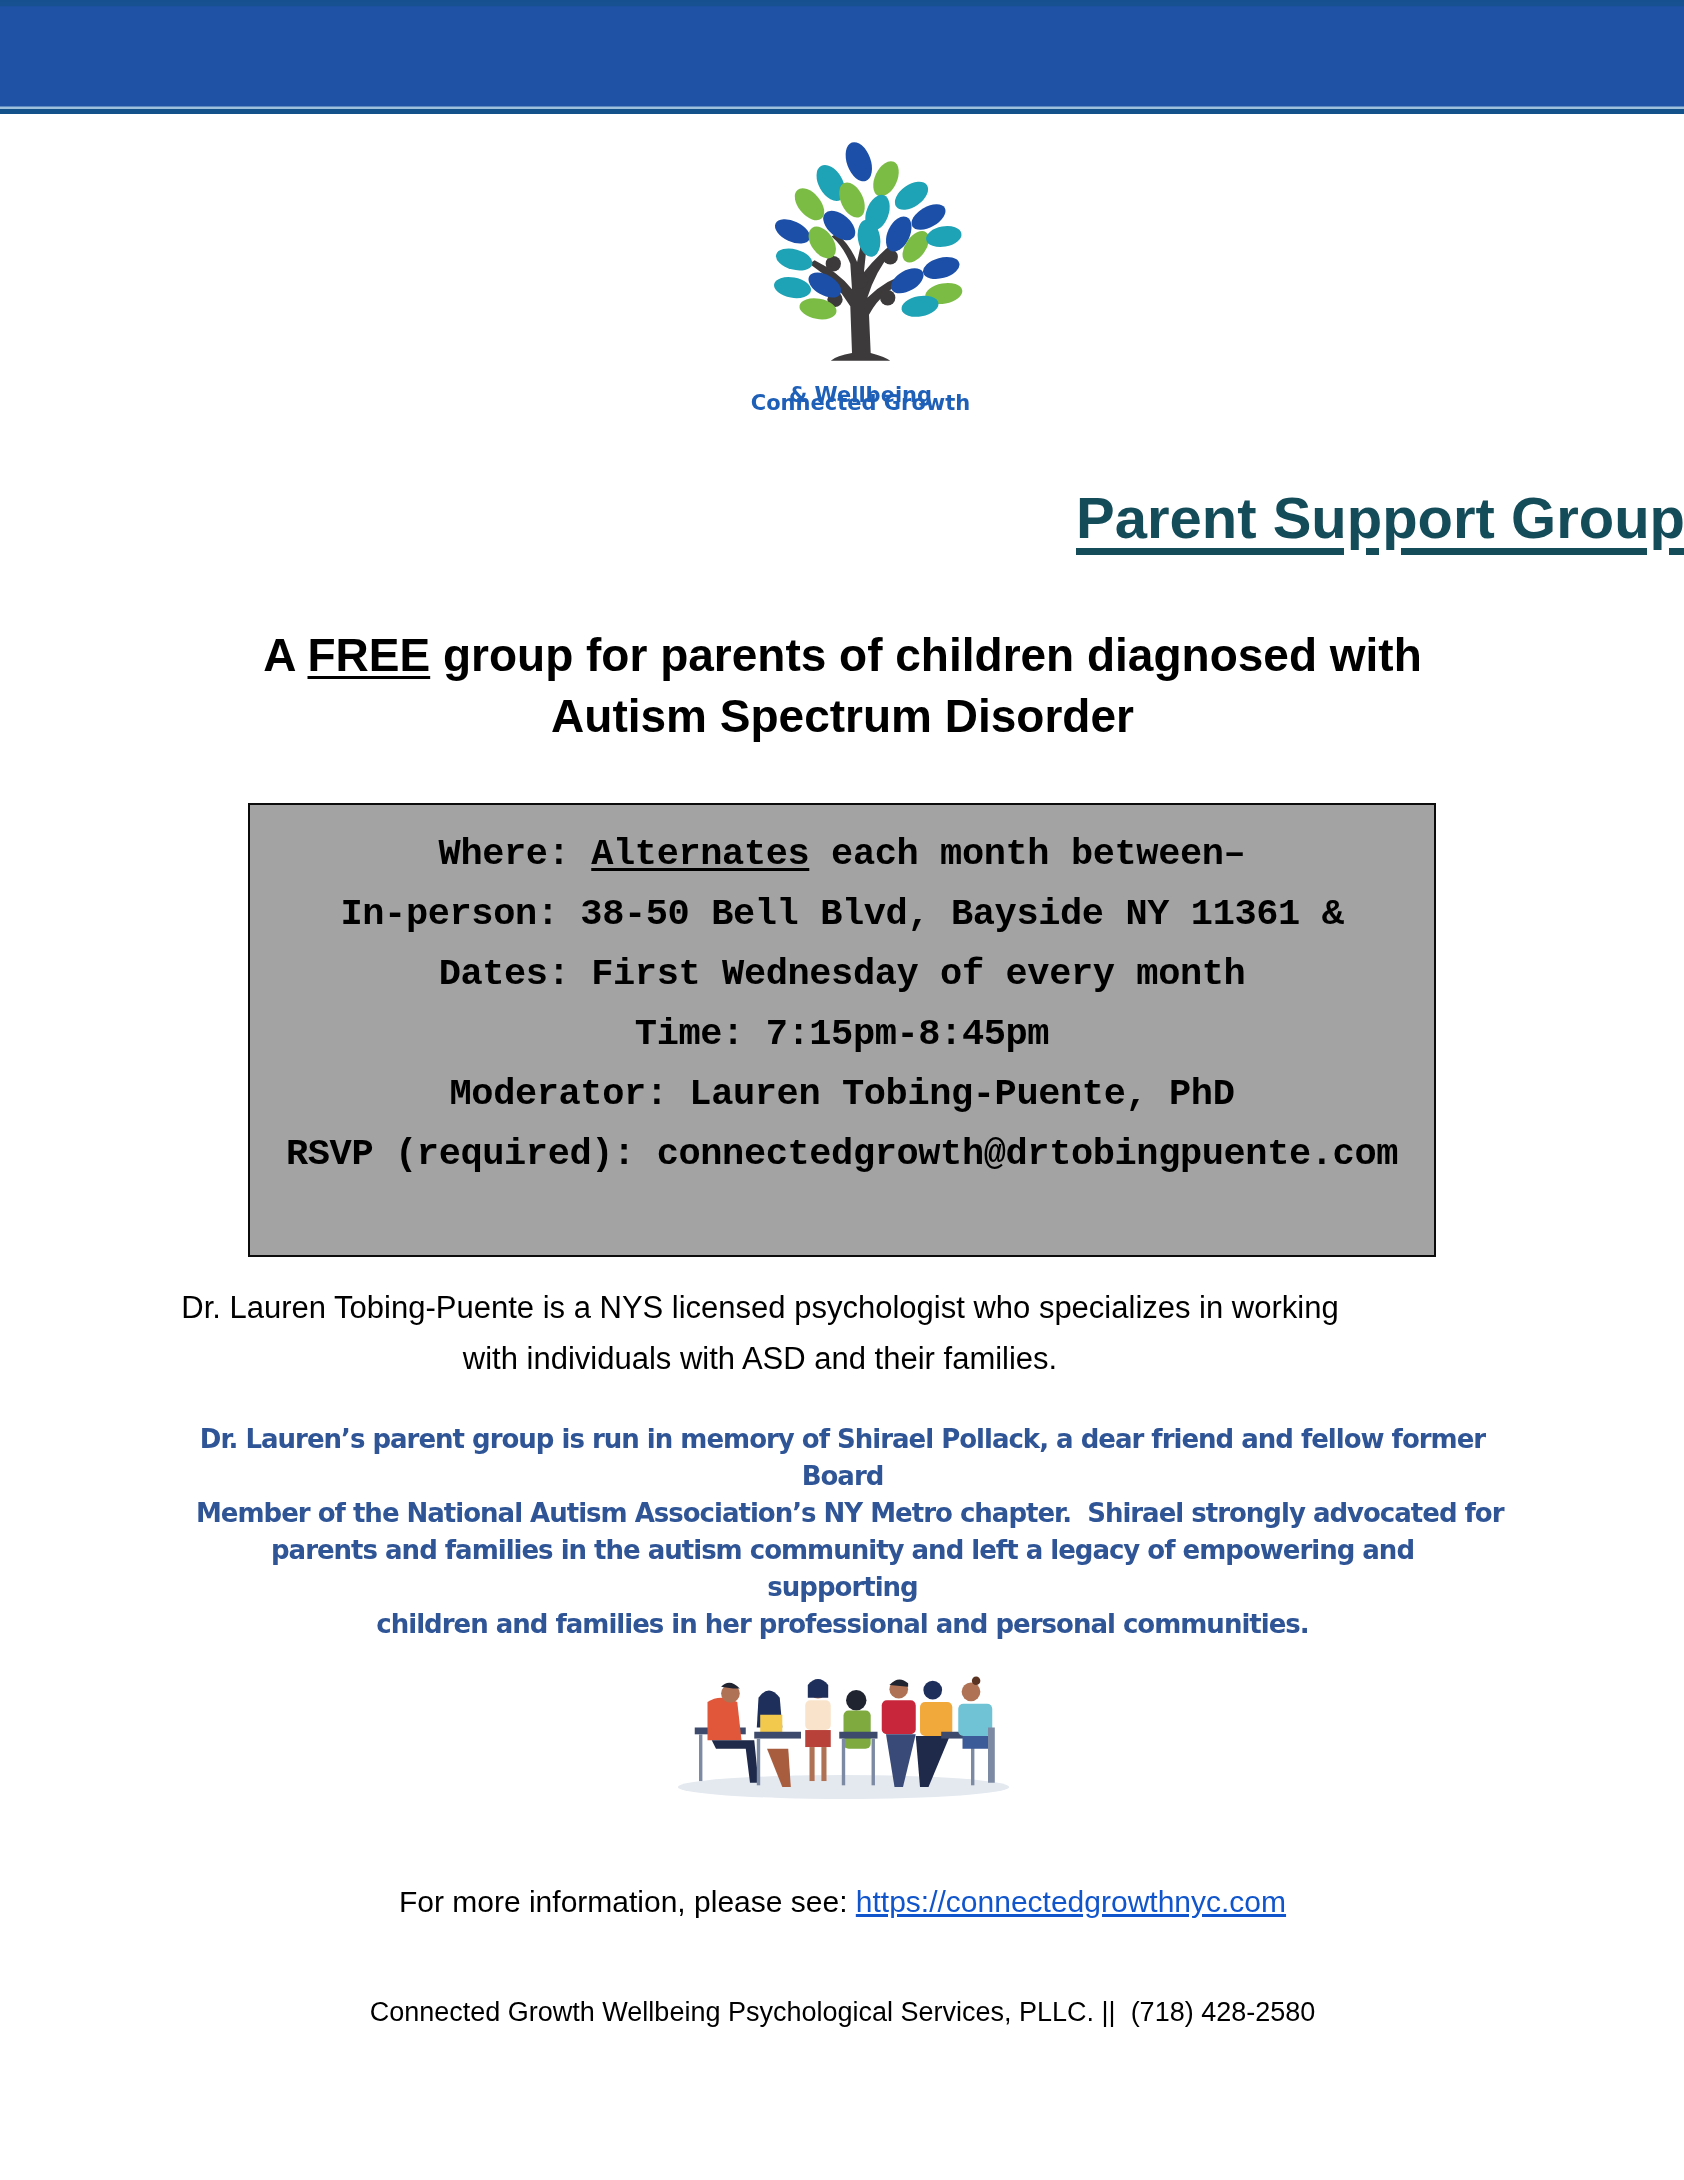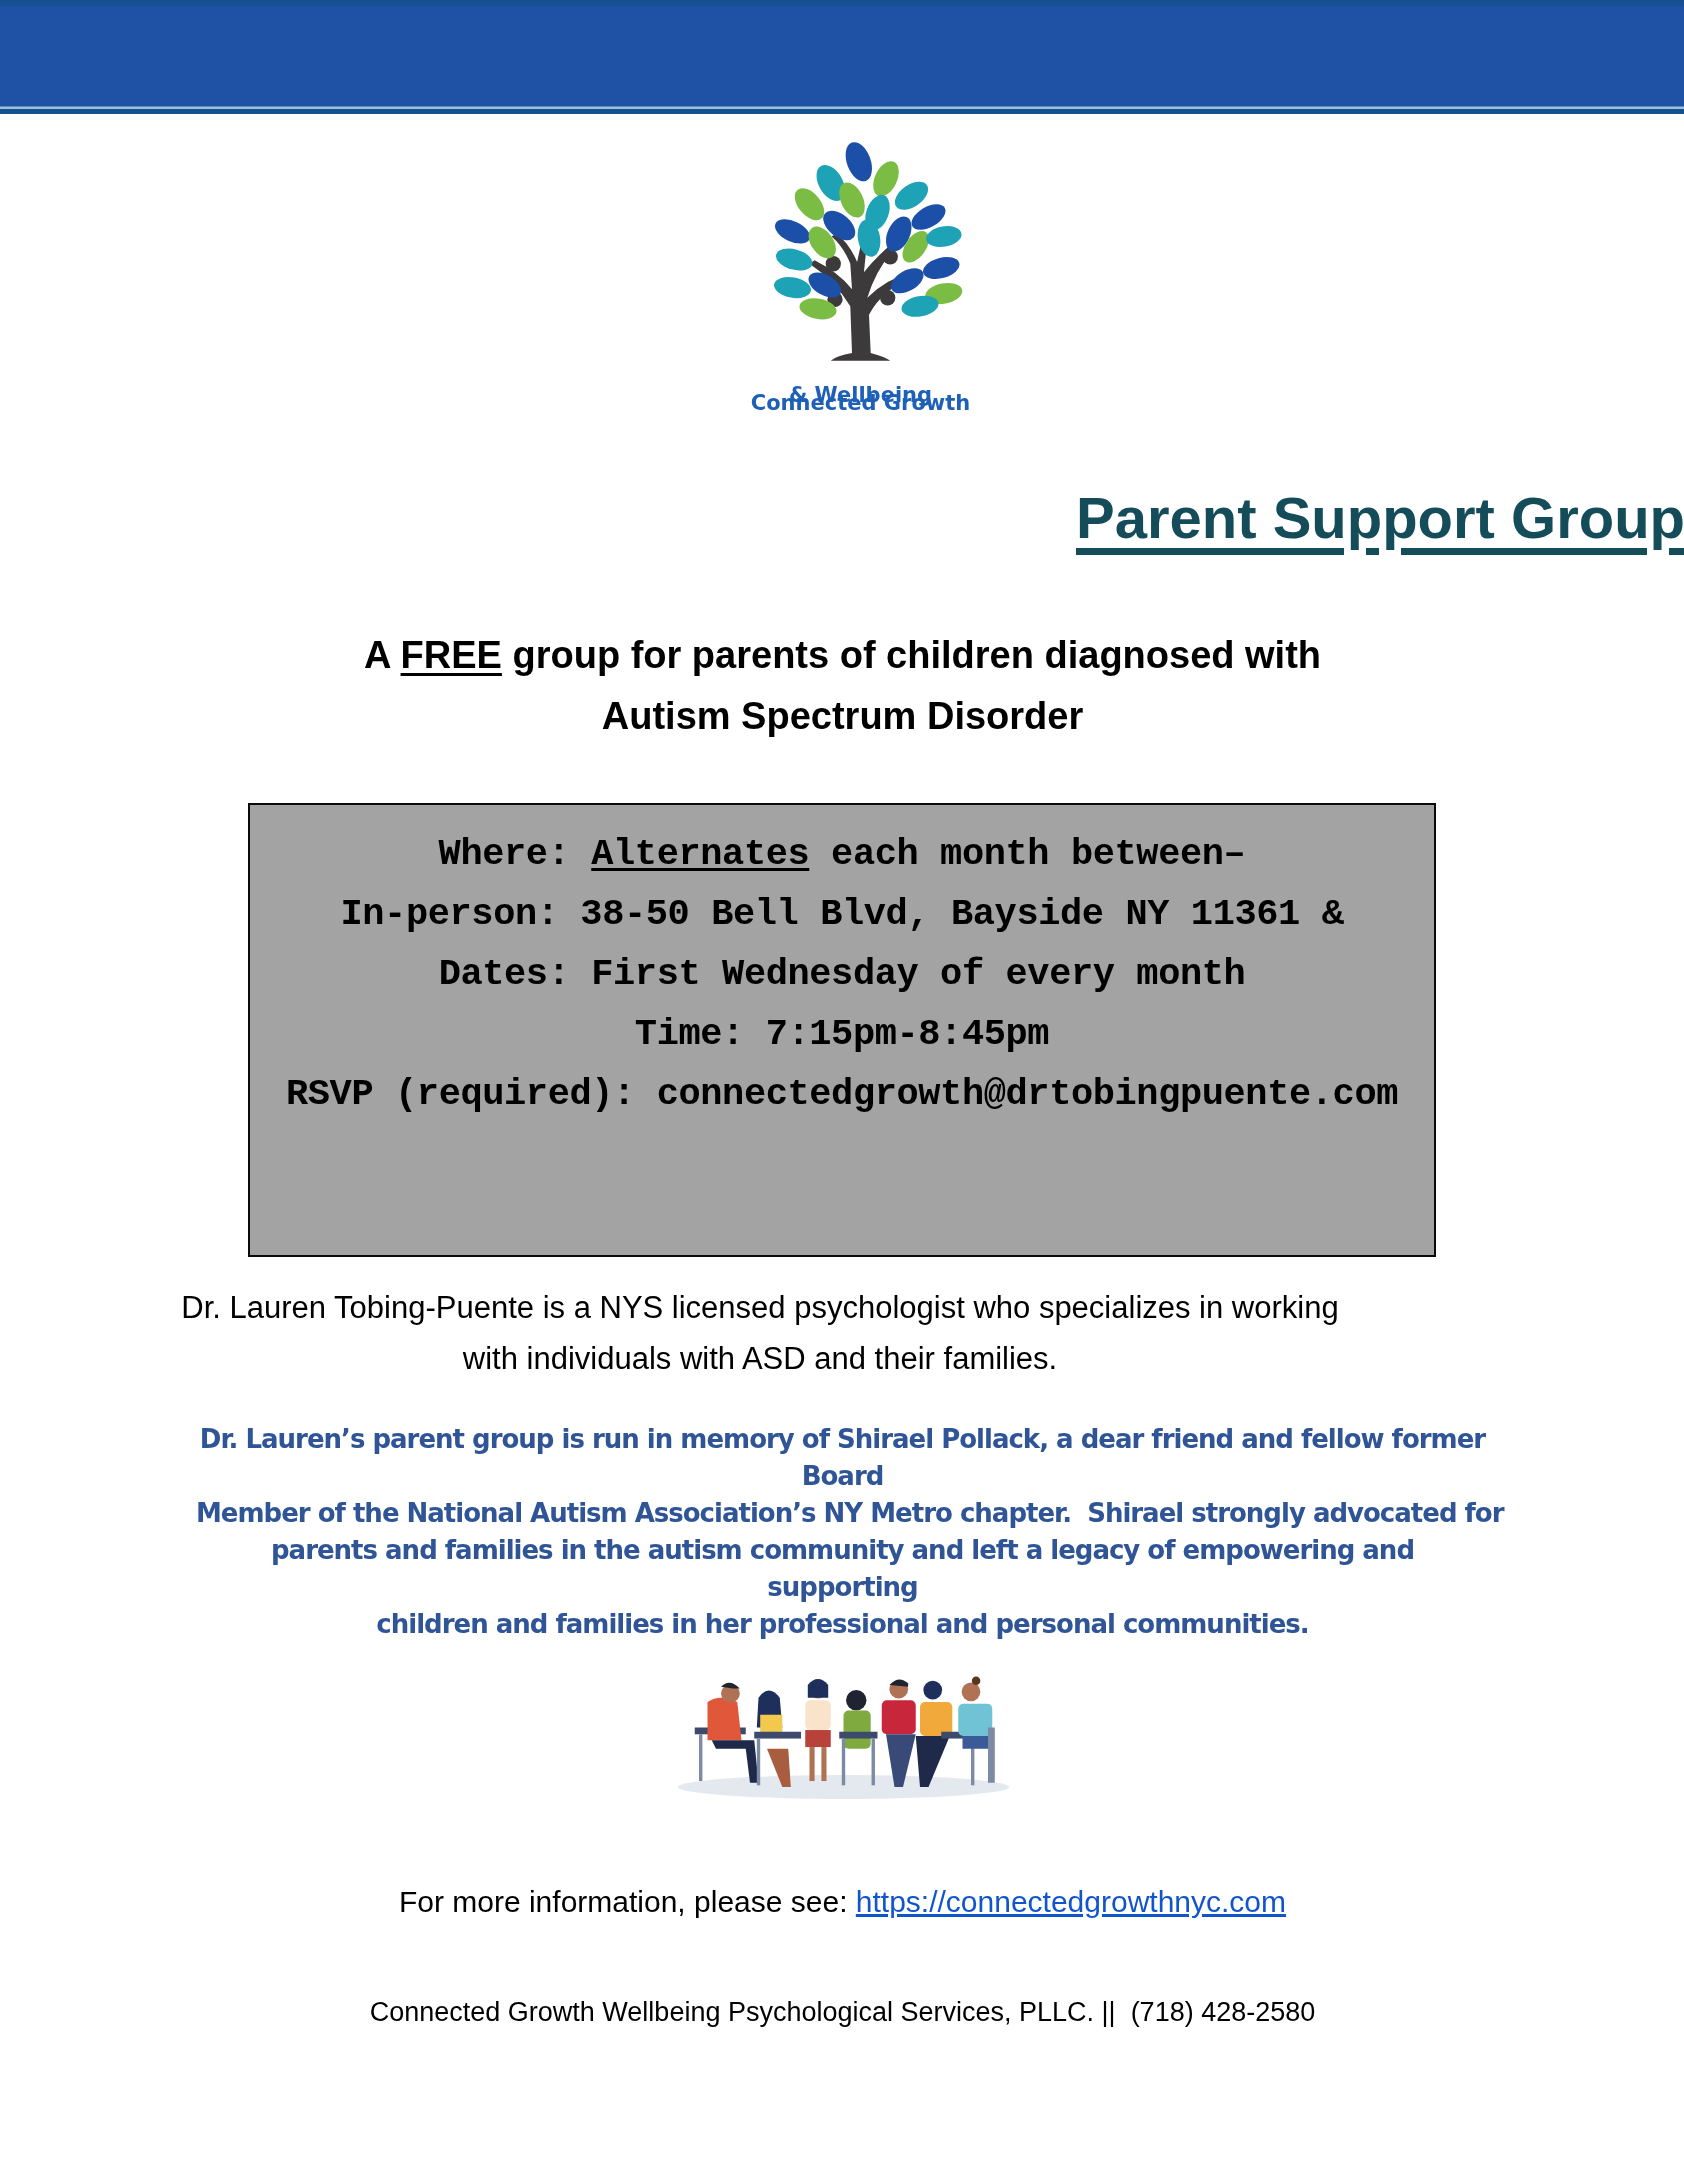--- a/index.html
+++ b/index.html
@@ -23,21 +23,21 @@
       font-size: 21px; line-height: 24px;
     }
     .title {
       position: absolute; left: 0; width: 1685px; top: 467px; text-align: right;
       font-size: 58px; font-weight: bold; color: #154c5a; line-height: 102px;
       letter-spacing: 0px;
     }
     .title span { text-decoration: underline; text-decoration-thickness: 6.8px; text-underline-offset: 10.2px; }
     .subtitle {
       position: absolute; left: 0; width: 1685px; top: 625px; text-align: center;
-      font-size: 38px; font-weight: bold; line-height: 61px;
+      font-size: 46px; font-weight: bold; line-height: 61px;
     }
     .subtitle u { text-decoration-thickness: 3.4px; text-underline-offset: 5.1px; }
     .info-box {
       position: absolute; left: 248px; top: 803px; width: 1188px; height: 454px;
       background: #a3a3a3; border: 2.6px solid #0b0b0b; box-sizing: border-box;
       text-align: center;
       font-family: Liberation Mono, monospace;
     }
     .info-line {
       font-size: 37px; font-weight: bold; line-height: 60px; letter-spacing: -0.4px;
@@ -117,20 +117,21 @@
   <div><span>A </span><u>FREE</u><span> group for parents of children diagnosed with</span></div>
   <div>Autism Spectrum Disorder</div>
 </div>
 
 <div class="info-box">
   <div class="info-lines">
     <div class="info-line"><span>Where: </span><u>Alternates</u><span> each month between–</span></div>
     <div class="info-line">In-person: 38-50 Bell Blvd, Bayside NY 11361 &amp;</div>
     <div class="info-line">Dates: First Wednesday of every month</div>
     <div class="info-line">Time: 7:15pm-8:45pm</div>
+    <div class="info-line">Moderator: Lauren Tobing-Puente, PhD</div>
     <div class="info-line">RSVP (required): connectedgrowth@drtobingpuente.com</div>
   </div>
 </div>
 
 <div class="bio">
   <div>Dr. Lauren Tobing-Puente is a NYS licensed psychologist who specializes in working</div>
   <div>with individuals with ASD and their families.</div>
 </div>
 
 <div class="memorial">

